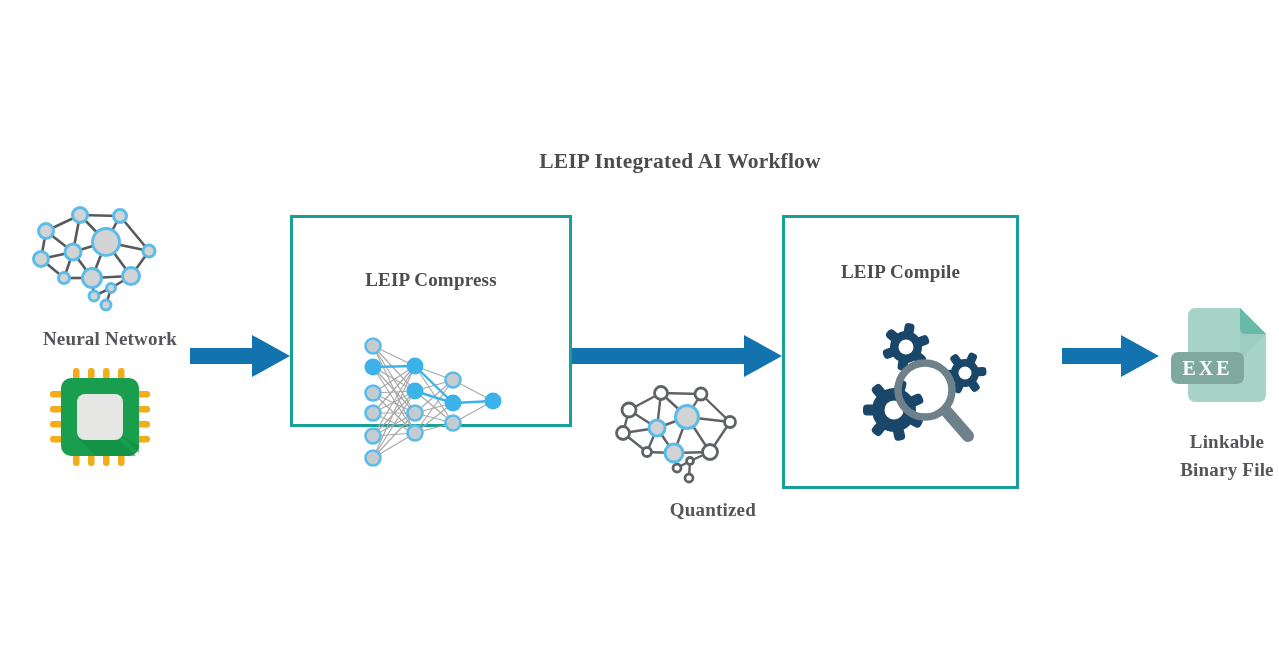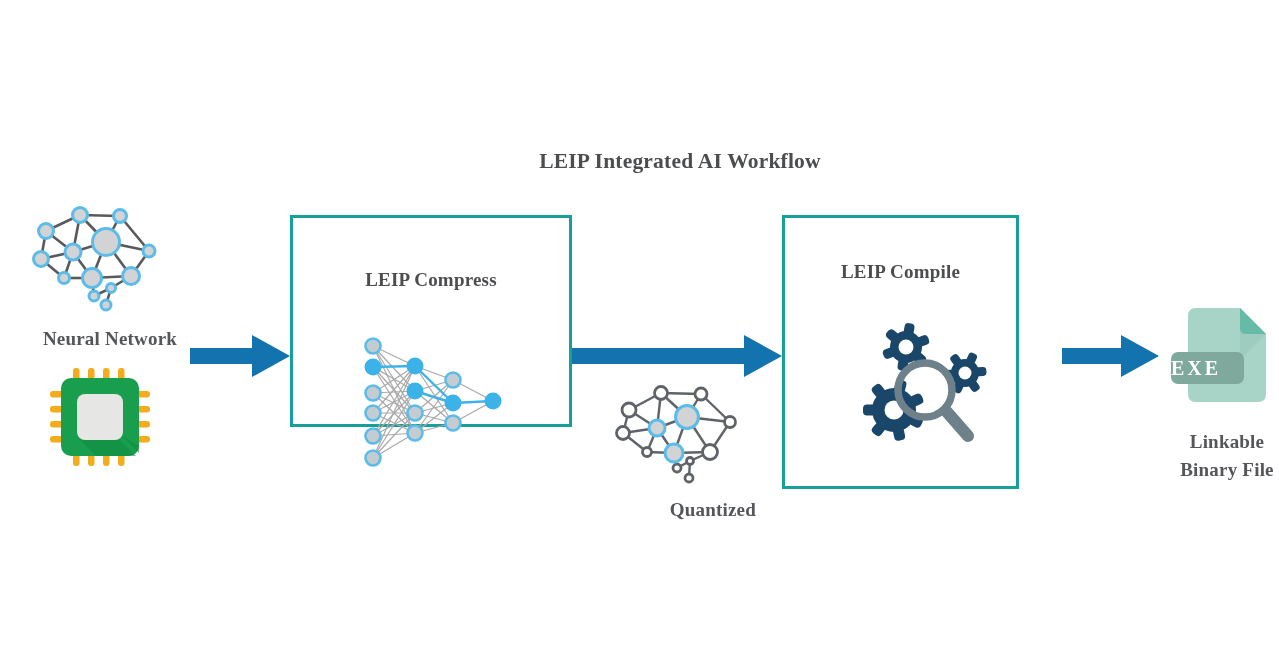--- a/index.html
+++ b/index.html
@@ -22,21 +22,21 @@
     position:absolute;left:0;width:100%;text-align:center;
     font-size:19px;font-weight:bold;color:#4c4d4f;letter-spacing:.2px;
   }
   #compress-title{top:51px;}
   #compile-title{top:43px;}
   #neural-label{left:0px;top:328px;width:192px;margin-left:14px;}
   #target-label{left:0px;top:485px;width:196px;}
   #quantized-label{left:596px;top:499px;width:160px;text-align:right;}
   #exe-badge{
     left:1171px;top:352px;width:73px;height:32px;background:#7ea99c;border-radius:7px;
-    display:flex;align-items:center;
+    display:flex;align-items:center;justify-content:center;
     color:#ffffff;font-weight:bold;font-size:20px;letter-spacing:3px;
   }
   #output-label{left:1157px;top:428px;width:140px;line-height:28px;}
 </style>
 </head>
 <body>
 
 <div id="canvas">
 
   <div id="title" class="abs">LEIP Integrated AI Workflow</div>

